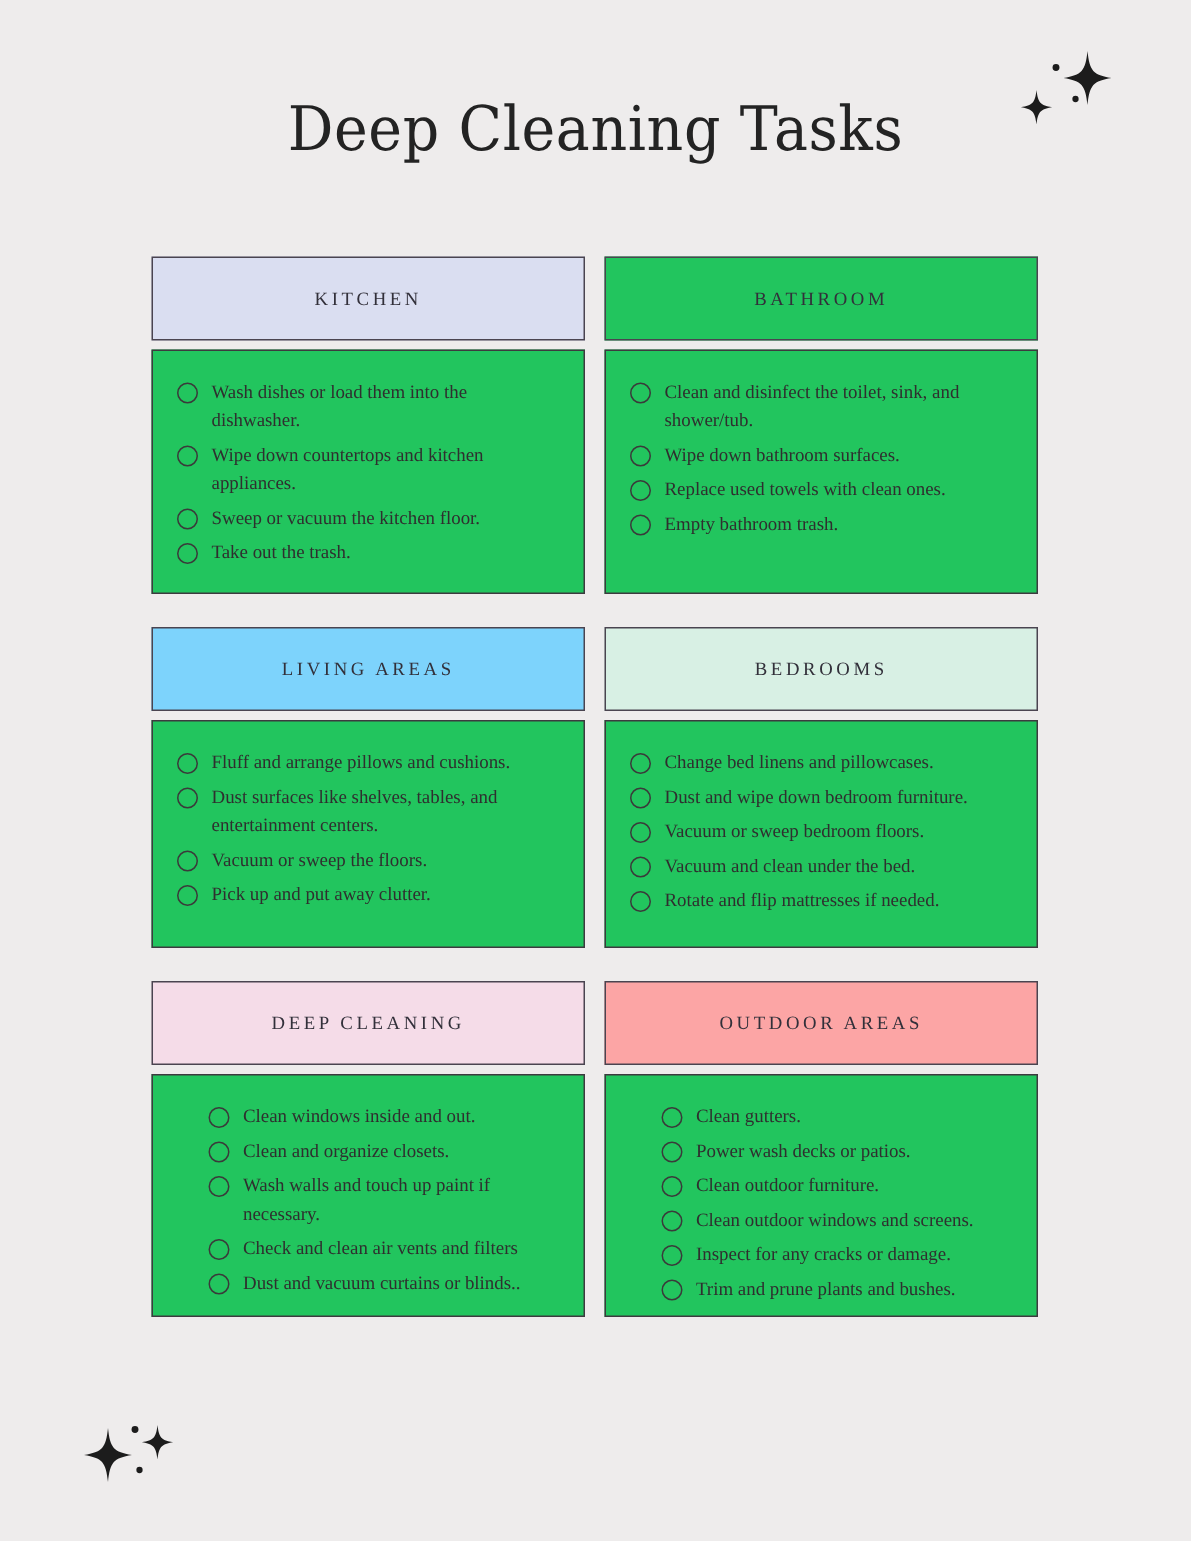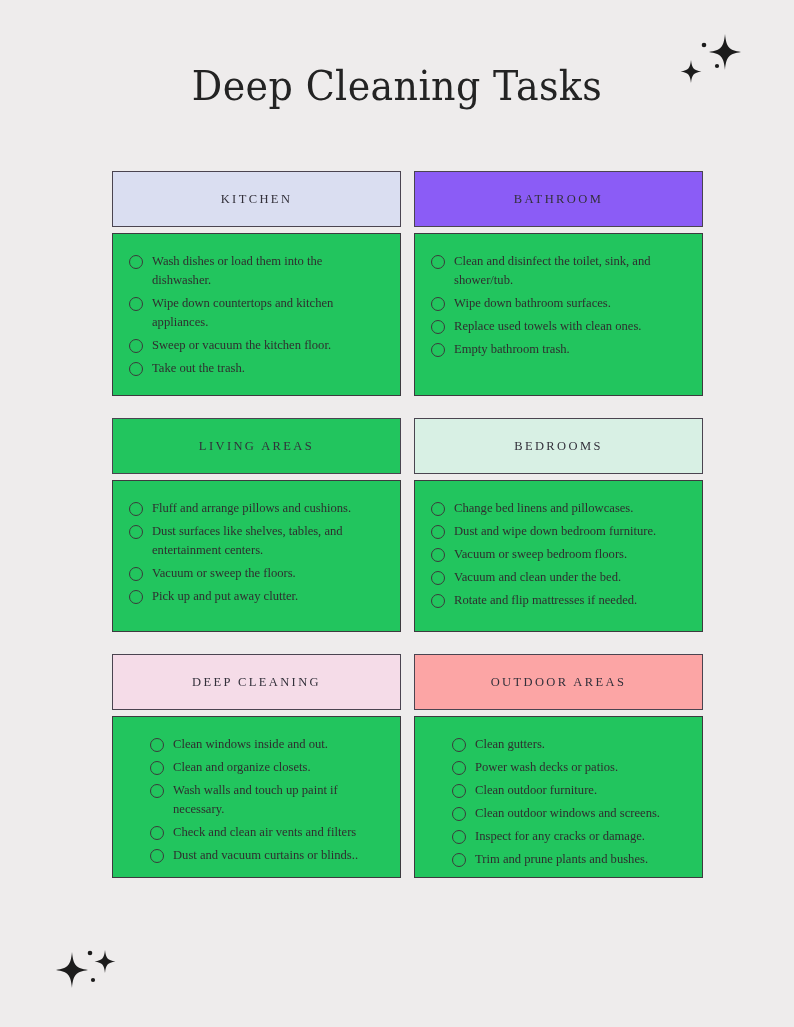--- a/index.html
+++ b/index.html
@@ -37,21 +37,21 @@
     letter-spacing: 0.4px;
     color: #232323;
     line-height: 1.2;
     transform: scaleY(1.08);
   }
 
   
   .grid {
     position: absolute;
     top: 171px;
-    left: 112px;
+    left: 101px;
     width: 591px;
     display: grid;
     grid-template-columns: 289px 289px;
     column-gap: 13px;
     row-gap: 22px;
   }
 
   .card { width: 289px; }
 
   .card-header {
@@ -157,21 +157,21 @@
         </li>
         <li class="task-item">
           <span class="checkbox"></span>
           <span class="task-text">Take out the trash.</span>
         </li>
       </ul>
     </div>
   </div>
 
   <div class="card row-1">
-    <div class="card-header" style="background: #8b5cf6;">
+    <div class="card-header" style="background: #22c55e;">
       <span class="card-header-label">BATHROOM</span>
     </div>
     <div class="card-body">
       <ul class="task-list">
         <li class="task-item">
           <span class="checkbox"></span>
           <span class="task-text">Clean and disinfect the toilet, sink, and shower/tub.</span>
         </li>
         <li class="task-item">
           <span class="checkbox"></span>
@@ -183,21 +183,21 @@
         </li>
         <li class="task-item">
           <span class="checkbox"></span>
           <span class="task-text">Empty bathroom trash.</span>
         </li>
       </ul>
     </div>
   </div>
 
   <div class="card row-2">
-    <div class="card-header" style="background: #22c55e;">
+    <div class="card-header" style="background: #7dd3fc;">
       <span class="card-header-label">LIVING AREAS</span>
     </div>
     <div class="card-body">
       <ul class="task-list">
         <li class="task-item">
           <span class="checkbox"></span>
           <span class="task-text">Fluff and arrange pillows and cushions.</span>
         </li>
         <li class="task-item">
           <span class="checkbox"></span>

